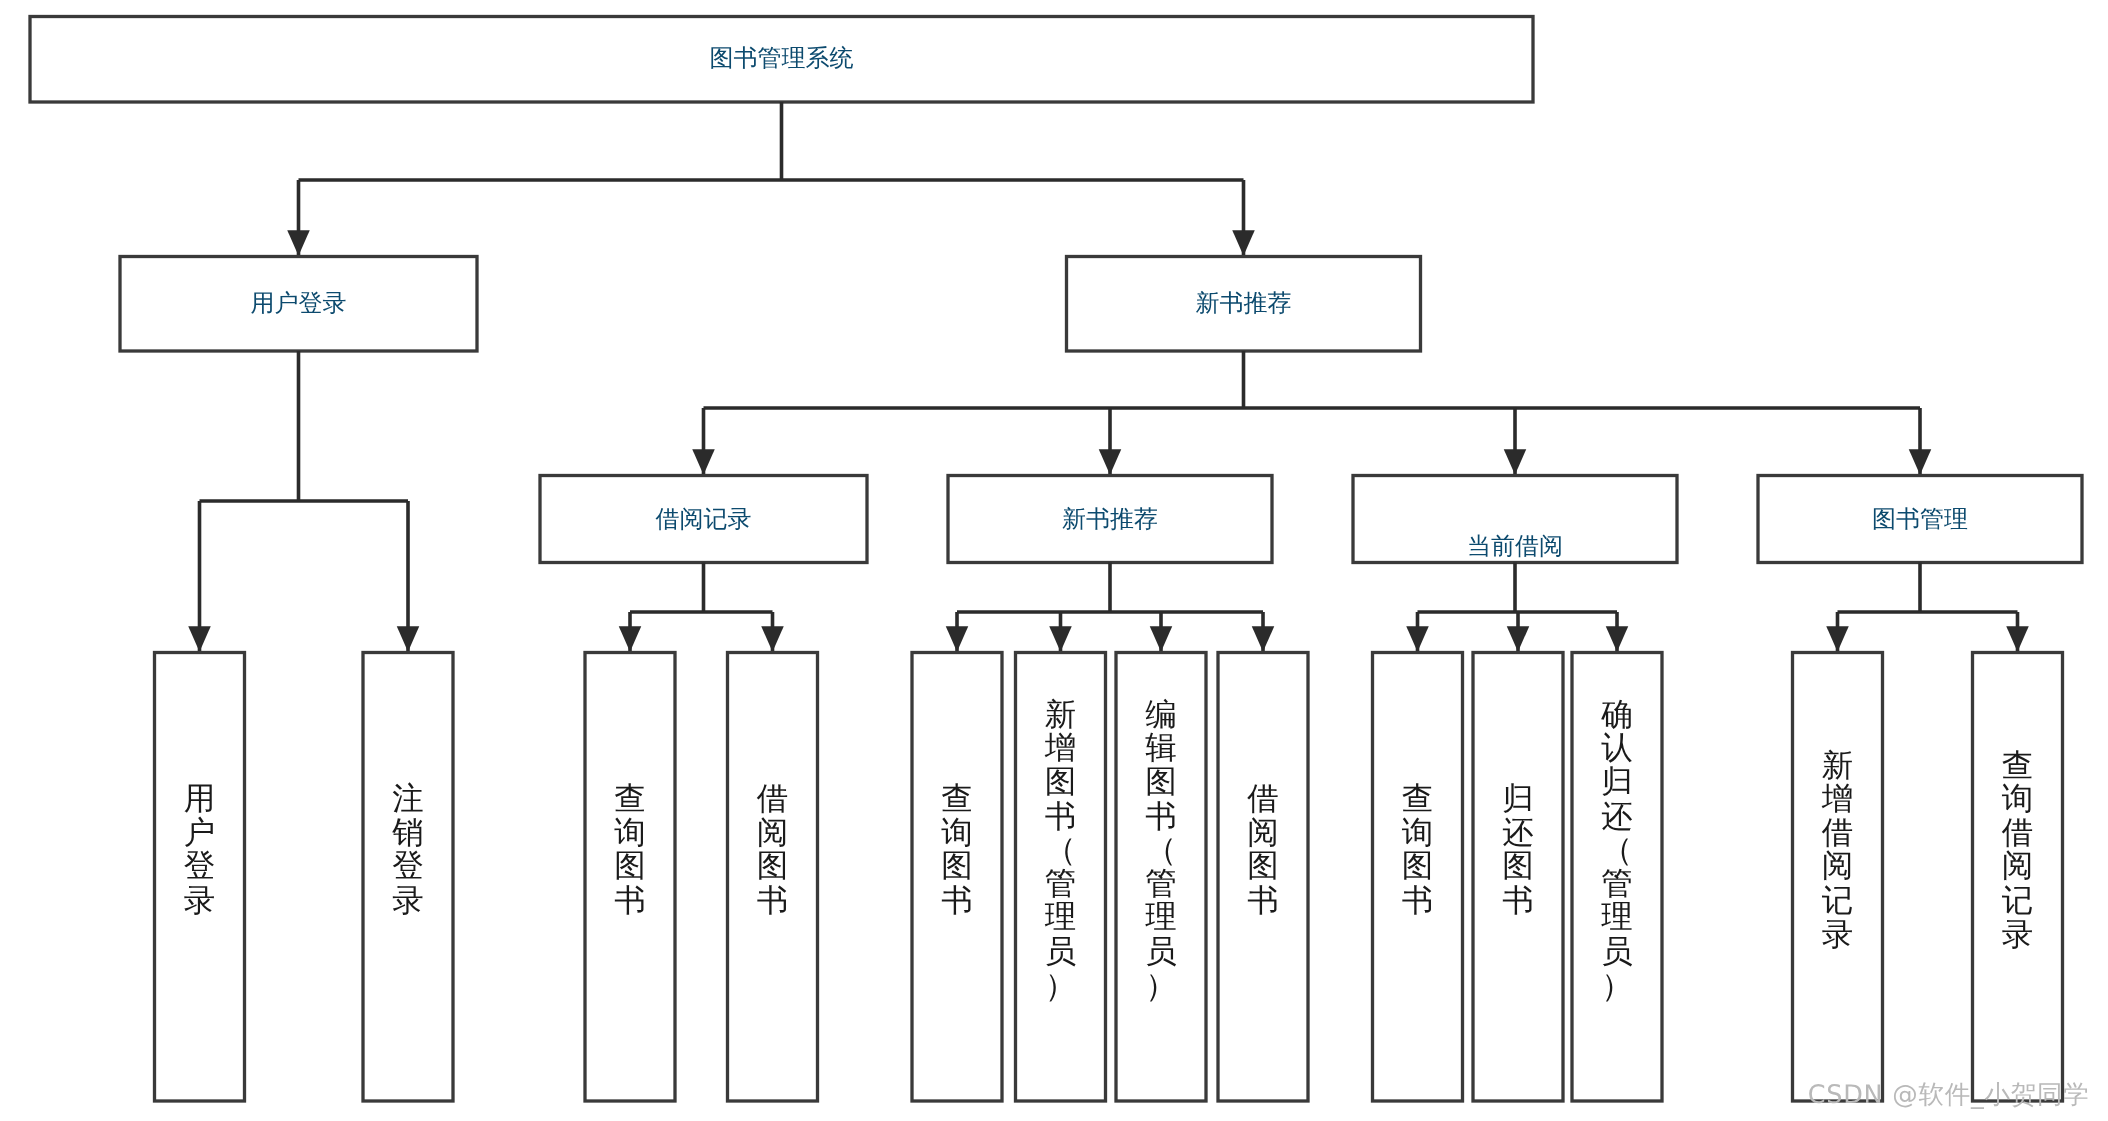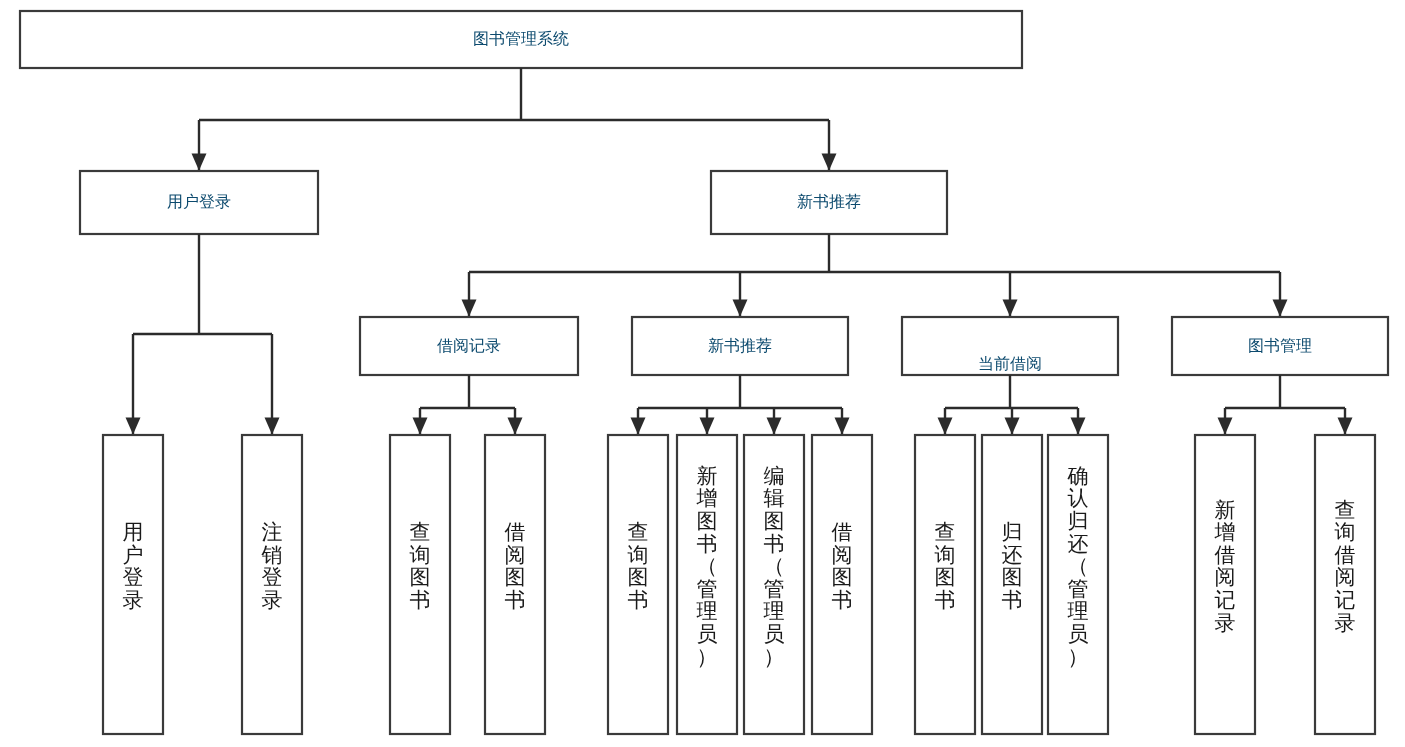--- a/index.html
+++ b/index.html
@@ -162,13 +162,14 @@
       <div class="vbox-text" style="left: 744px; width: 60px; top: 464.8px; height: 269.2px;"><span style="height: 22.6px; display: block; line-height: 22.6px;">编</span><span style="height: 22.6px; display: block; line-height: 22.6px;">辑</span><span style="height: 22.6px; display: block; line-height: 22.6px;">图</span><span style="height: 22.6px; display: block; line-height: 22.6px;">书</span><span style="height: 22.6px; display: block; line-height: 22.6px;">（</span><span style="height: 22.6px; display: block; line-height: 22.6px;">管</span><span style="height: 22.6px; display: block; line-height: 22.6px;">理</span><span style="height: 22.6px; display: block; line-height: 22.6px;">员</span><span style="height: 22.6px; display: block; line-height: 22.6px;">）</span></div>
       <div class="vbox-text" style="left: 812px; width: 60px; top: 521.3px; height: 212.7px;"><span style="height: 22.6px; display: block; line-height: 22.6px;">借</span><span style="height: 22.6px; display: block; line-height: 22.6px;">阅</span><span style="height: 22.6px; display: block; line-height: 22.6px;">图</span><span style="height: 22.6px; display: block; line-height: 22.6px;">书</span></div>
       <div class="hbox-text" style="left: 902px; top: 335px; width: 216px; height: 58px;">当前借阅</div>
       <div class="vbox-text" style="left: 915px; width: 60px; top: 521.3px; height: 212.7px;"><span style="height: 22.6px; display: block; line-height: 22.6px;">查</span><span style="height: 22.6px; display: block; line-height: 22.6px;">询</span><span style="height: 22.6px; display: block; line-height: 22.6px;">图</span><span style="height: 22.6px; display: block; line-height: 22.6px;">书</span></div>
       <div class="vbox-text" style="left: 982px; width: 60px; top: 521.3px; height: 212.7px;"><span style="height: 22.6px; display: block; line-height: 22.6px;">归</span><span style="height: 22.6px; display: block; line-height: 22.6px;">还</span><span style="height: 22.6px; display: block; line-height: 22.6px;">图</span><span style="height: 22.6px; display: block; line-height: 22.6px;">书</span></div>
       <div class="vbox-text" style="left: 1048px; width: 60px; top: 464.8px; height: 269.2px;"><span style="height: 22.6px; display: block; line-height: 22.6px;">确</span><span style="height: 22.6px; display: block; line-height: 22.6px;">认</span><span style="height: 22.6px; display: block; line-height: 22.6px;">归</span><span style="height: 22.6px; display: block; line-height: 22.6px;">还</span><span style="height: 22.6px; display: block; line-height: 22.6px;">（</span><span style="height: 22.6px; display: block; line-height: 22.6px;">管</span><span style="height: 22.6px; display: block; line-height: 22.6px;">理</span><span style="height: 22.6px; display: block; line-height: 22.6px;">员</span><span style="height: 22.6px; display: block; line-height: 22.6px;">）</span></div>
       <div class="hbox-text" style="left: 1172px; top: 317px; width: 216px; height: 58px;">图书管理</div>
       <div class="vbox-text" style="left: 1195px; width: 60px; top: 498.7px; height: 235.3px;"><span style="height: 22.6px; display: block; line-height: 22.6px;">新</span><span style="height: 22.6px; display: block; line-height: 22.6px;">增</span><span style="height: 22.6px; display: block; line-height: 22.6px;">借</span><span style="height: 22.6px; display: block; line-height: 22.6px;">阅</span><span style="height: 22.6px; display: block; line-height: 22.6px;">记</span><span style="height: 22.6px; display: block; line-height: 22.6px;">录</span></div>
       <div class="vbox-text" style="left: 1315px; width: 60px; top: 498.7px; height: 235.3px;"><span style="height: 22.6px; display: block; line-height: 22.6px;">查</span><span style="height: 22.6px; display: block; line-height: 22.6px;">询</span><span style="height: 22.6px; display: block; line-height: 22.6px;">借</span><span style="height: 22.6px; display: block; line-height: 22.6px;">阅</span><span style="height: 22.6px; display: block; line-height: 22.6px;">记</span><span style="height: 22.6px; display: block; line-height: 22.6px;">录</span></div>
     </div>
+  <div class="watermark">CSDN @软件_小贺同学</div>
 </div>
 
 </body></html>

